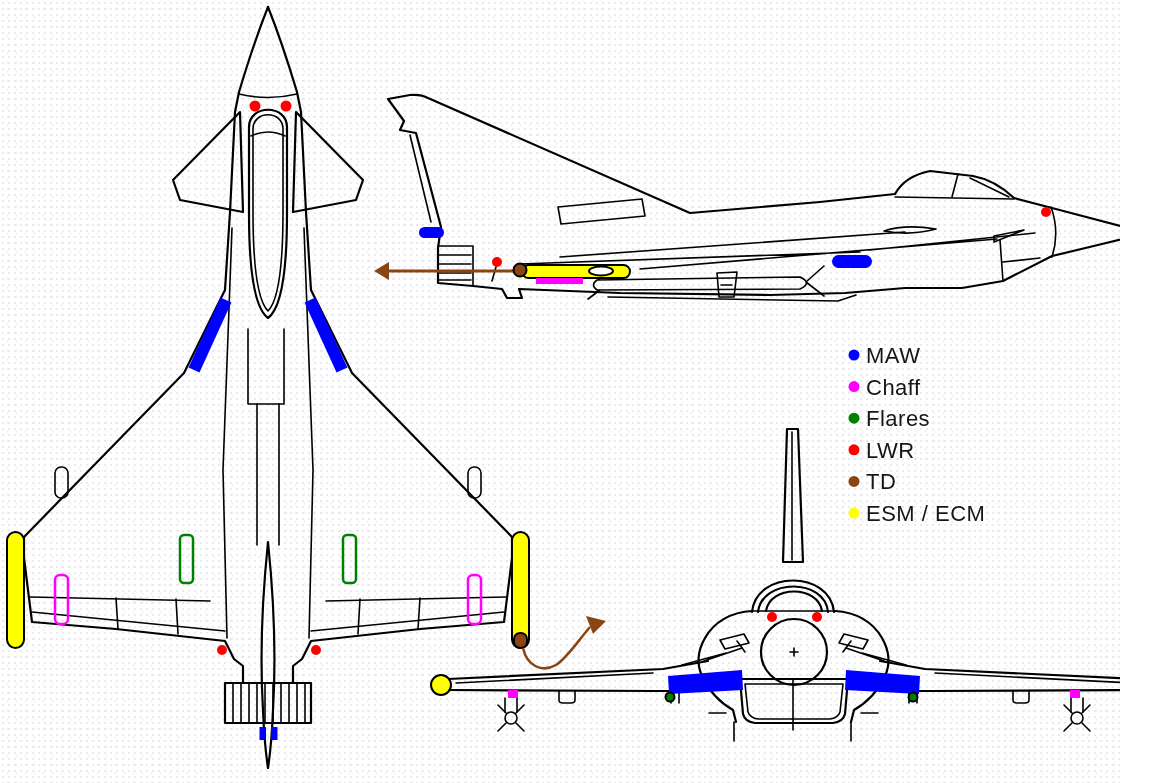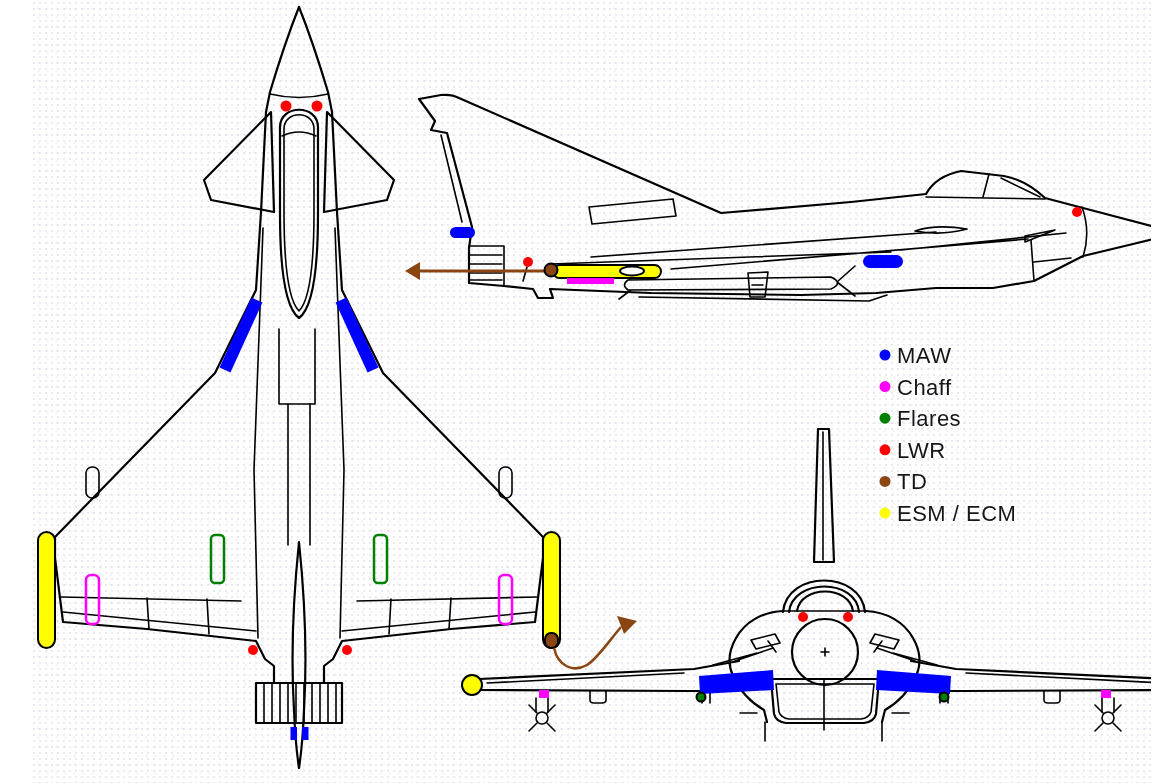--- a/index.html
+++ b/index.html
@@ -7,21 +7,20 @@
   .stage{
     position:relative;
     width:1120px;height:783px;
     background-color:#ffffff;
     background-image:
       radial-gradient(rgba(80,100,150,0.13) 1px, transparent 1.4px),
       radial-gradient(rgba(160,120,160,0.09) 1px, transparent 1.4px);
     background-size:6px 6px, 9px 9px;
     background-position:0 0, 3px 4px;
     overflow:hidden;
-    margin-left:31px;
   }
   svg{position:absolute;inset:0;}
   .ol{stroke:#000;fill:none;stroke-width:2.2;stroke-linejoin:round;stroke-linecap:round;}
   .ol-fine{stroke:#000;fill:none;stroke-width:1.6;stroke-linejoin:round;stroke-linecap:round;}
   .lg-label{font-family:"Liberation Sans", sans-serif;font-size:22px;fill:#161616;letter-spacing:0.5px;}
 </style>
 </head>
 <body>
 
 <div class="stage">

